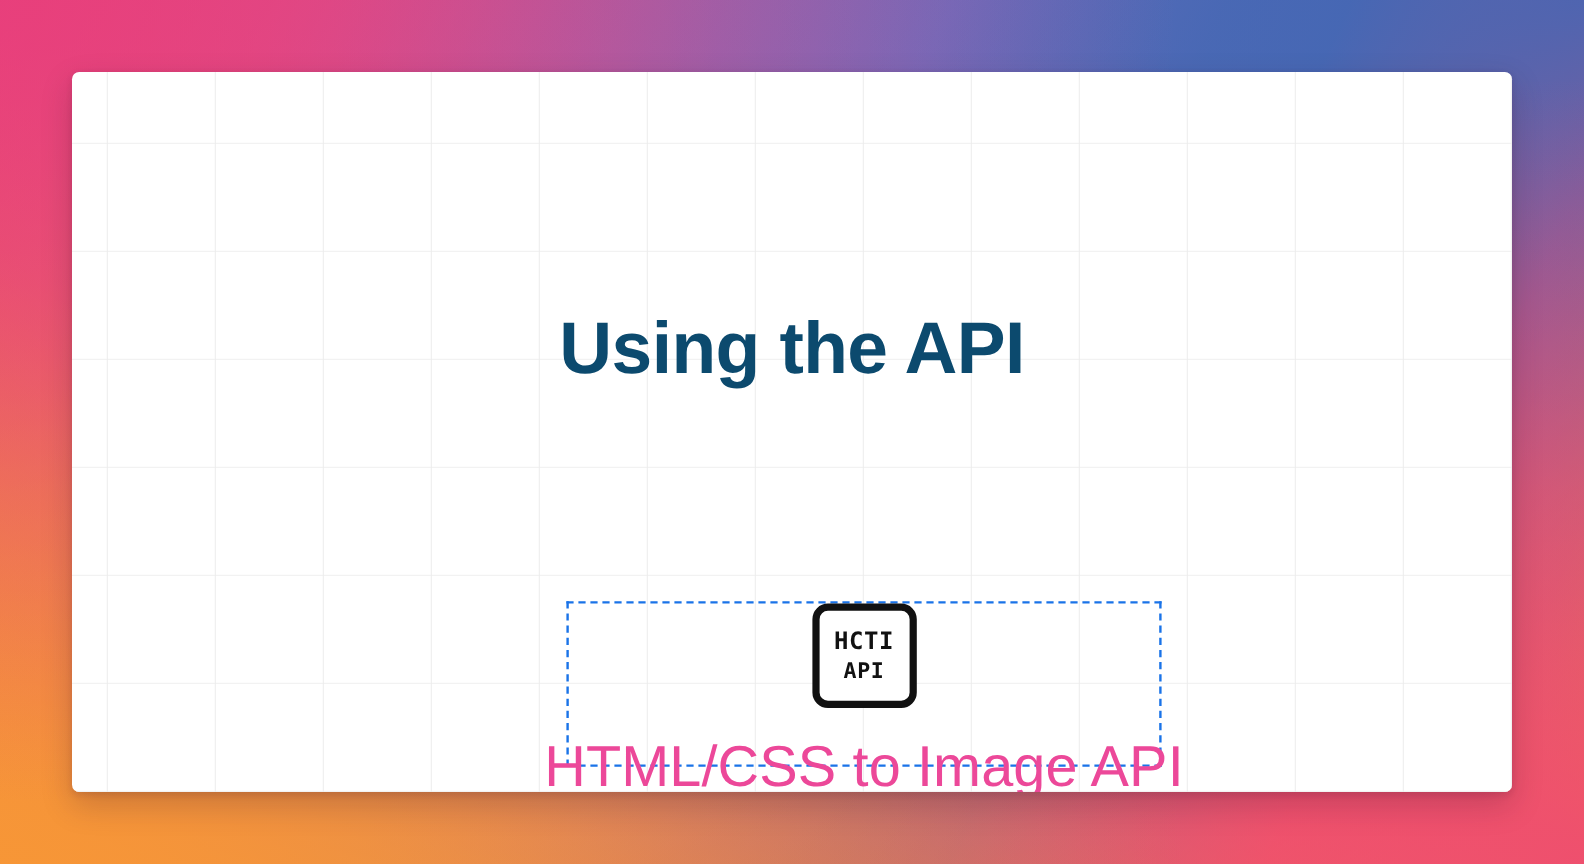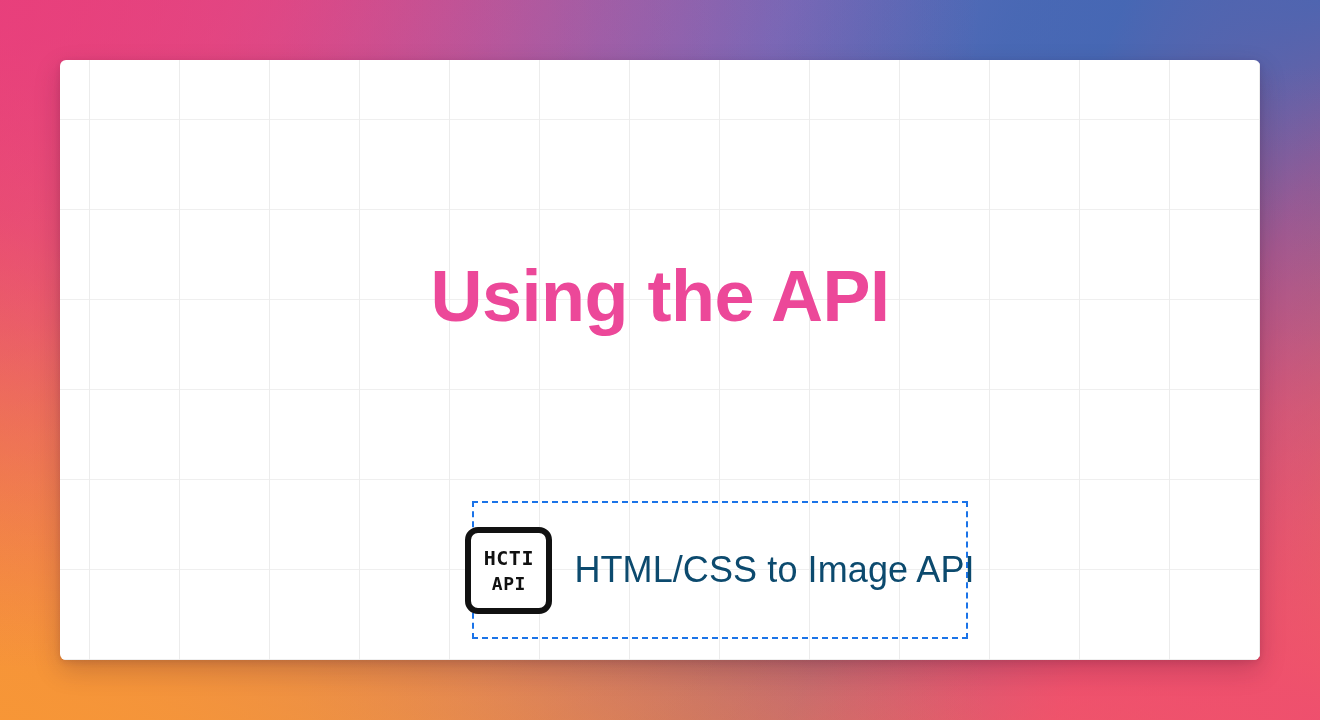--- a/index.html
+++ b/index.html
@@ -90,41 +90,42 @@
     position: absolute;
     inset: 0;
   }
 
   .slide-title {
     position: absolute;
     left: 0;
     right: 0;
     top: 196px;
     text-align: center;
-    font-size: 72px;
+    font-size: 61px;
     line-height: 1.12;
     font-weight: 700;
     letter-spacing: -0.5px;
-    color: #ec4899;
+    color: #0c4a6e;
     white-space: nowrap;
   }
 
   
   .badge-wrap {
     position: absolute;
     left: 412px;
     top: 441px;
     width: 496px;
     height: 138px;
     border: 2px dashed #1a73e8;
     display: flex;
     align-items: center;
-    justify-content: center;
+    justify-content: flex-start;
     gap: 22px;
     background: transparent;
+    flex-direction: column;
   }
 
   .hcti-logo {
     width: 87px;
     height: 87px;
     border: 6px solid #111111;
     border-radius: 13px;
     background: #ffffff;
     display: flex;
     flex-direction: column;
@@ -141,23 +142,23 @@
     letter-spacing: 0.5px;
     margin-bottom: 7px;
   }
   .hcti-logo .logo-bottom {
     font-size: 18px;
     font-weight: 700;
     letter-spacing: 0.5px;
   }
 
   .badge-label {
-    font-size: 36px;
+    font-size: 48px;
     font-weight: 400;
-    color: #0c4a6e;
+    color: #ec4899;
     white-space: nowrap;
     letter-spacing: 0.1px;
   }
 </style>
 </head>
 <body>
 
 <div class="stage">
 
   <div class="slide-card">

